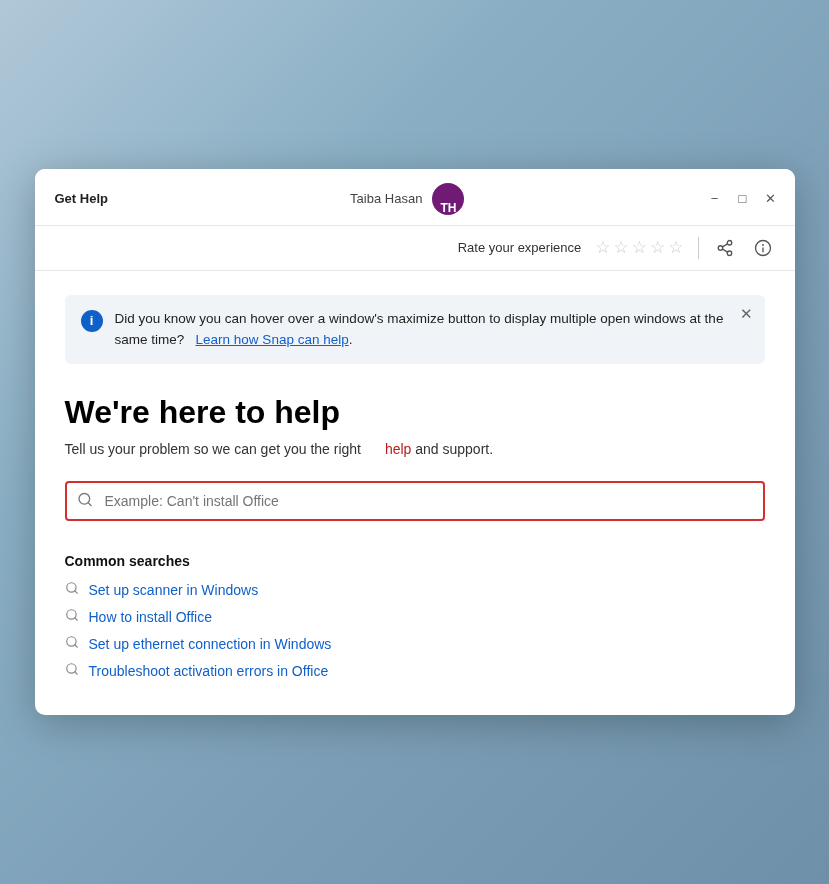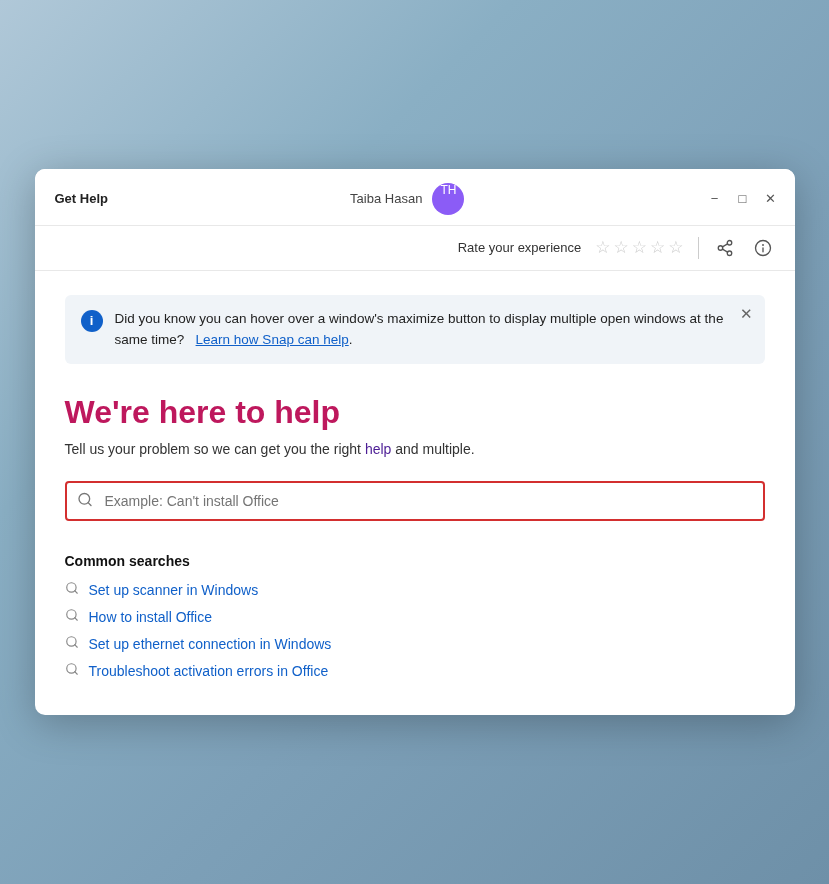--- a/index.html
+++ b/index.html
@@ -45,27 +45,27 @@
       align-items: center;
       gap: 10px;
       font-size: 13px;
       color: #444;
     }
 
     .avatar {
       width: 32px;
       height: 32px;
       border-radius: 50%;
-      background: #8b5cf6;
+      background: #701a75;
       color: #fff;
       display: flex;
-      align-items: flex-start;
+      align-items: flex-end;
       justify-content: center;
       font-size: 12px;
-      font-weight: 400;
+      font-weight: 700;
     }
 
     .title-bar-controls {
       display: flex;
       align-items: center;
       gap: 12px;
     }
 
     .title-btn {
       width: 16px;
@@ -177,32 +177,33 @@
       color: #666;
       font-size: 15px;
       background: none;
       border: none;
     }
 
     
     .main-heading {
       font-size: 32px;
       font-weight: 700;
-      color: #be185d;
+      color: #000000;
       margin-bottom: 10px;
     }
 
     .sub-heading {
       font-size: 14px;
       color: #333;
       margin-bottom: 24px;
     }
 
     .sub-heading .highlight {
-      color: #4c1d95;
+      color: #b91c1c;
+      padding-left: 20px;
     }
 
     
     .search-container {
       position: relative;
       margin-bottom: 32px;
     }
 
     .search-box {
       width: 100%;
@@ -315,21 +316,21 @@
         <span>Did you know you can hover over a window's maximize button to display multiple open windows at the same time?</span>
         <span>&nbsp;</span>
         <a>Learn how Snap can help</a><span>.</span>
       </div>
       <button class="banner-close">✕</button>
     </div>
 
     <h1 class="main-heading">We're here to help</h1>
 
     <p class="sub-heading">
-      <span>Tell us your problem so we can get you the right</span><span class="highlight"> help</span><span> and multiple.</span>
+      <span>Tell us your problem so we can get you the right</span><span class="highlight"> help</span><span> and support.</span>
     </p>
 
     <div class="search-container">
       <span class="search-icon-wrap">
         <svg width="16" height="16" viewBox="0 0 24 24" fill="none" stroke="#777" stroke-width="2" stroke-linecap="round" stroke-linejoin="round">
           <circle cx="11" cy="11" r="8"></circle>
           <line x1="21" y1="21" x2="16.65" y2="16.65"></line>
         </svg>
       </span>
       <input class="search-box" type="text" placeholder="Example: Can't install Office" style="">

